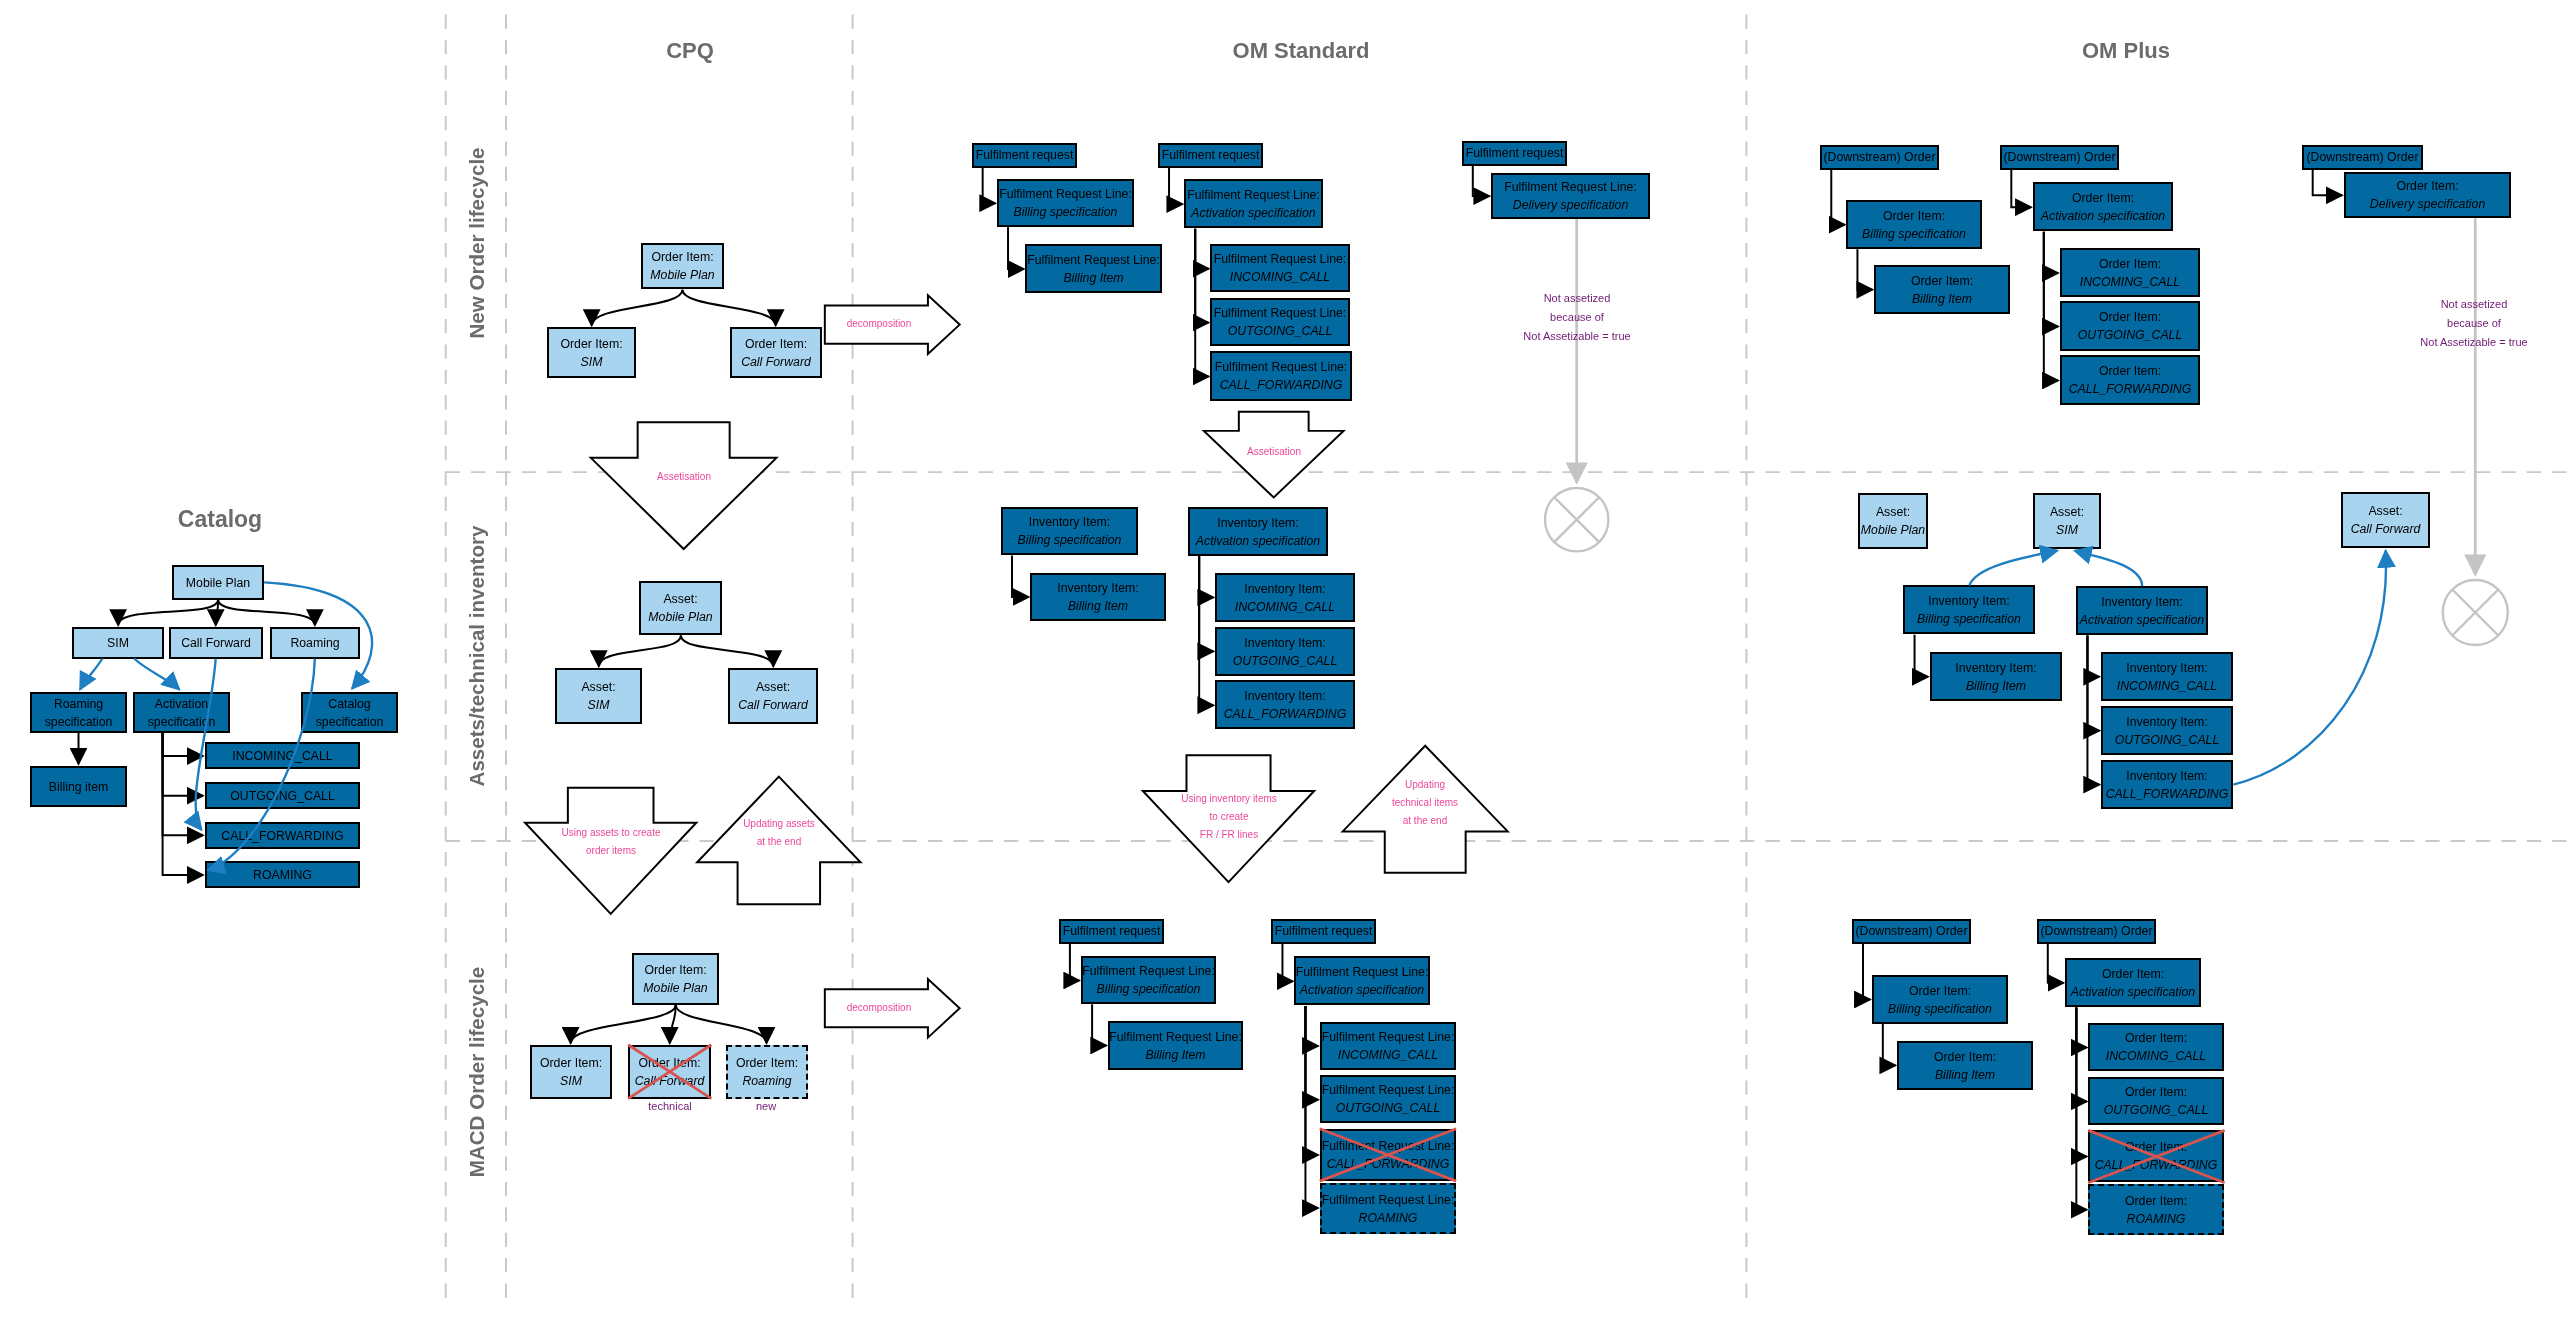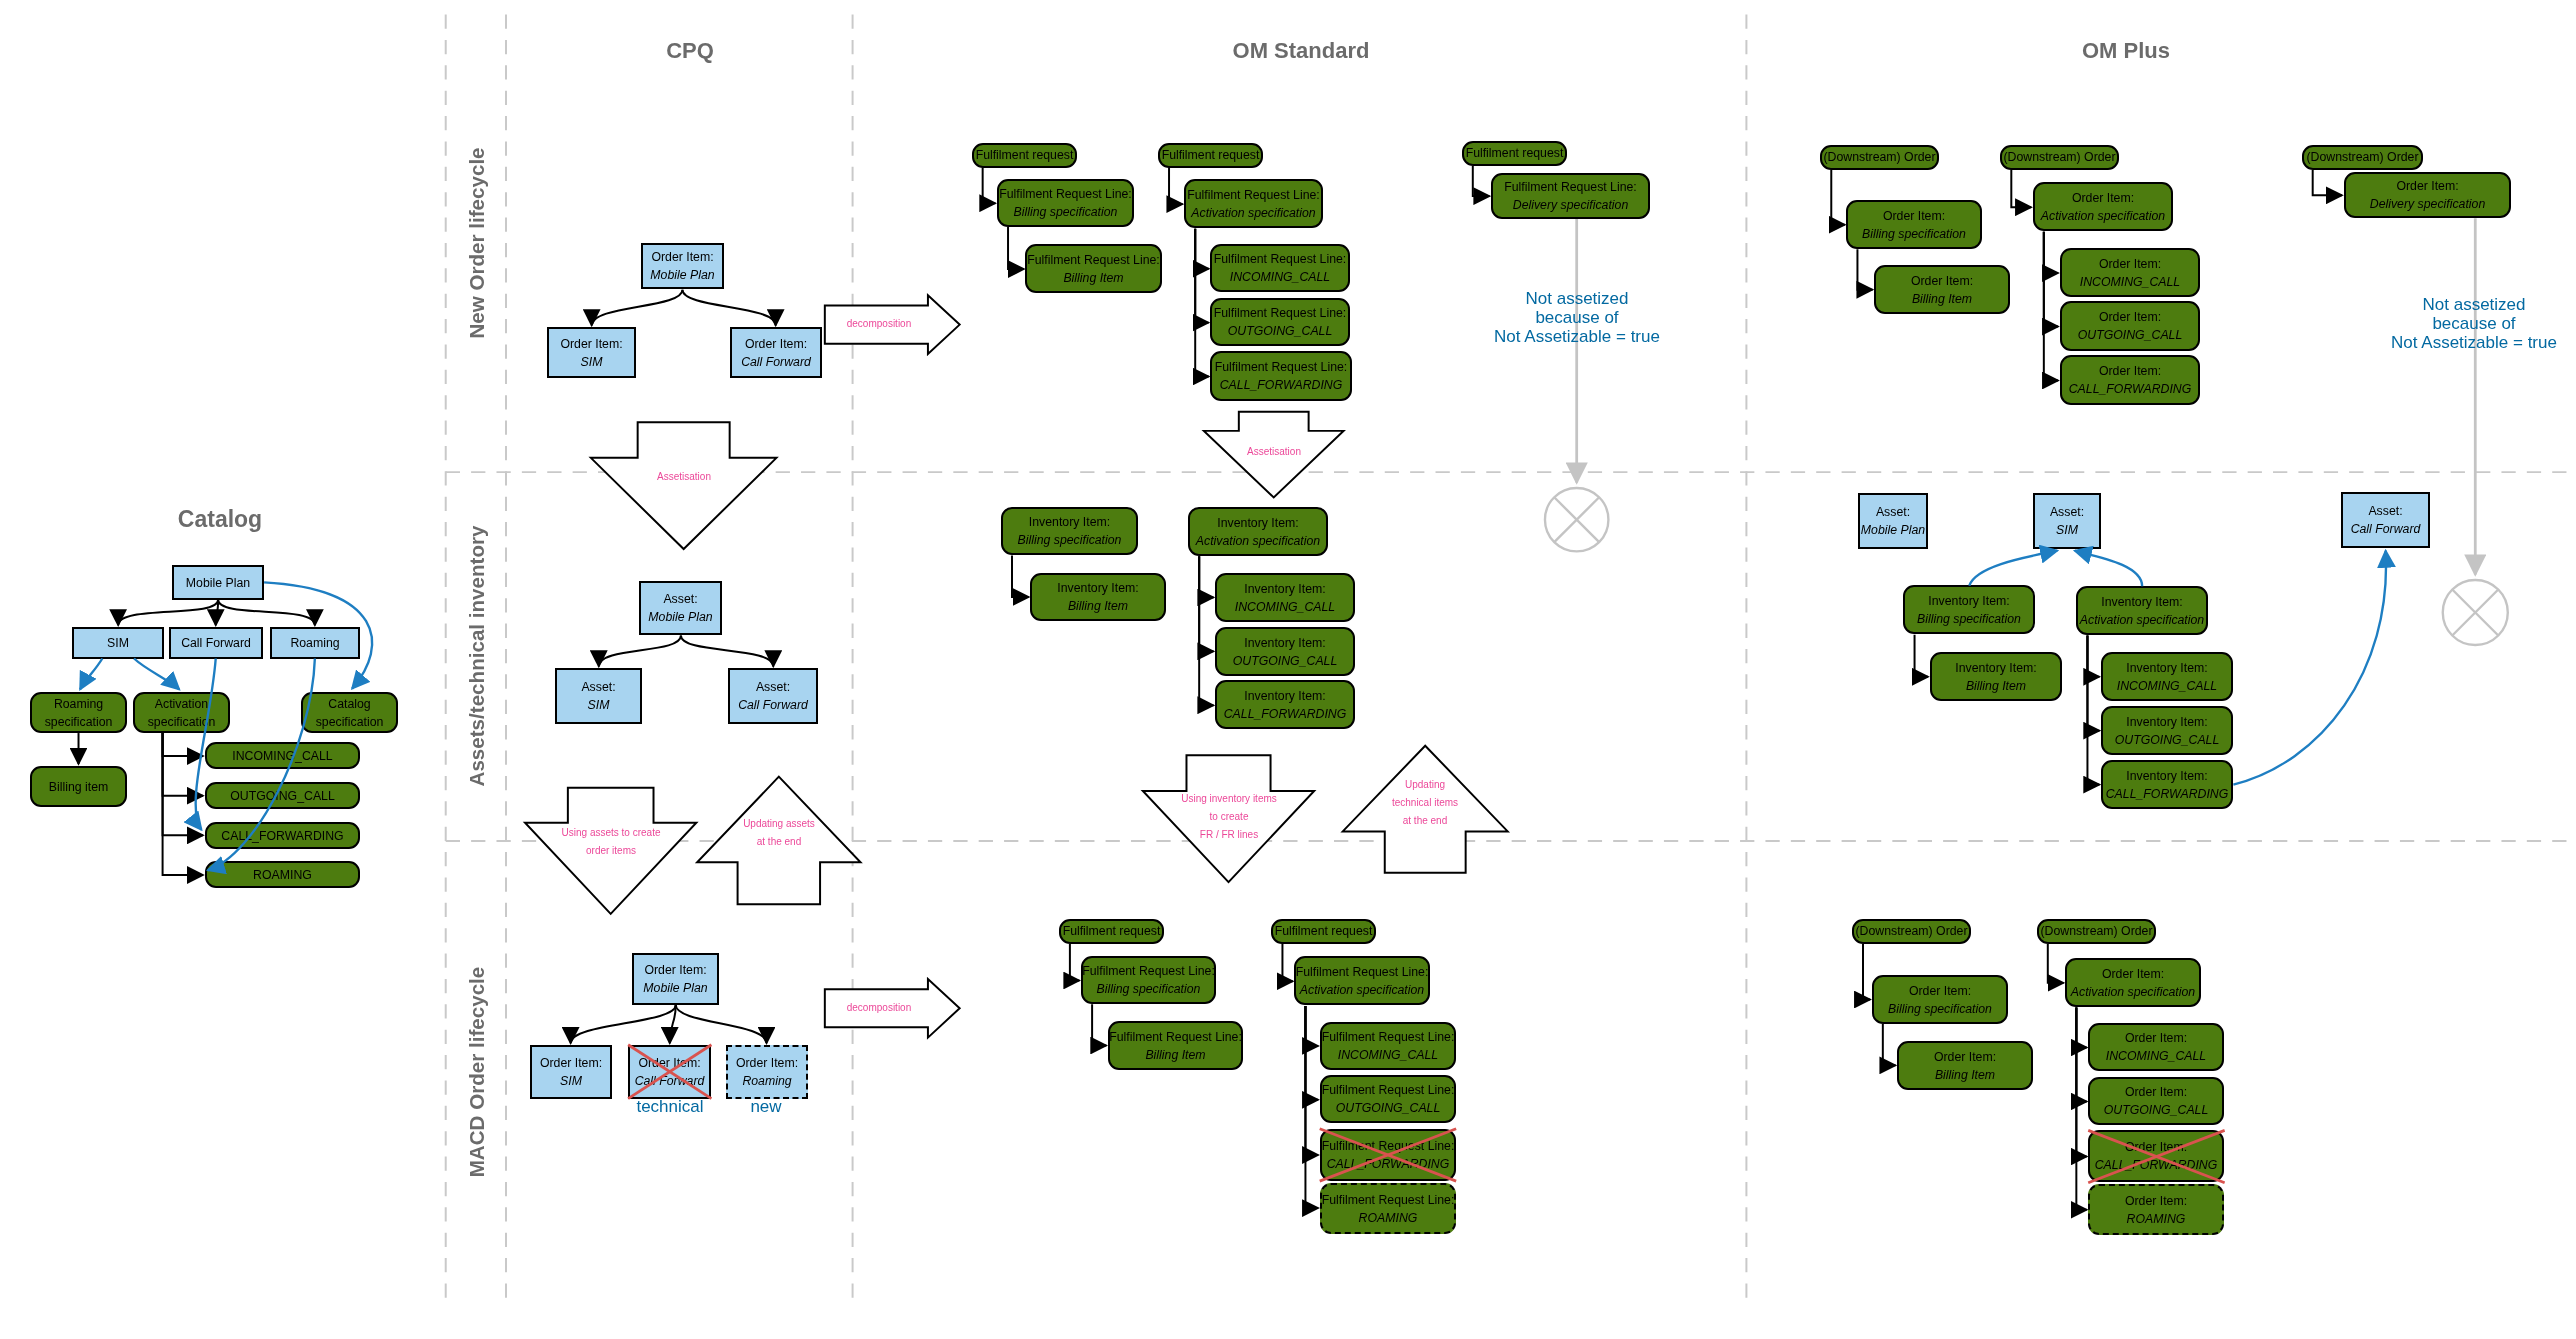--- a/index.html
+++ b/index.html
@@ -7,27 +7,27 @@
           font-family:"Liberation Sans","DejaVu Sans",sans-serif;color:#000;}
   svg.layer{position:absolute;left:0;top:0;}
   #svg-under{z-index:1;}
   #nodes{position:absolute;left:0;top:0;width:100%;height:100%;z-index:2;}
   #svg-over{z-index:3;pointer-events:none;}
   #labels{position:absolute;left:0;top:0;width:100%;height:100%;z-index:4;pointer-events:none;}
   .node{position:absolute;display:flex;flex-direction:column;align-items:center;justify-content:center;
         border:2px solid #000;box-sizing:border-box;font-size:12.3px;line-height:18px;text-align:center;}
   .node span{white-space:nowrap;}
   .node .it{font-style:italic;}
-  .green{background:#4d7c0f;border-radius:11px;}
+  .green{background:#0369a1;}
   .blue{background:#a8d4f0;}
   .dashed{border-style:dashed;}
   .colheader{position:absolute;transform:translate(-50%,-50%);font-size:22px;font-weight:bold;color:#6b6b6b;white-space:nowrap;}
   .rowlabel{position:absolute;transform:translate(-50%,-50%) rotate(-90deg);font-size:20.6px;font-weight:bold;color:#6b6b6b;white-space:nowrap;}
   .cattitle{position:absolute;transform:translate(-50%,-50%);font-size:23px;font-weight:bold;color:#6b6b6b;white-space:nowrap;}
-  .note{position:absolute;transform:translate(-50%,-50%);font-size:17px;line-height:19px;color:#0369a1;
+  .note{position:absolute;transform:translate(-50%,-50%);font-size:11px;line-height:19px;color:#701a75;
         text-align:center;white-space:pre-line;}
   .arrowlabel{position:absolute;transform:translate(-50%,-50%);font-size:10px;line-height:18px;color:#ec4899;
         text-align:center;white-space:pre-line;}
   .grid{stroke:#c9c9c9;stroke-width:2.5;stroke-dasharray:18 14;}
   .fat{fill:#ffffff;stroke:#000;stroke-width:2.5;}
   .edge{fill:none;stroke:#000;stroke-width:2.5;}
   .edge.blue-e{stroke:#1e7ec2;stroke-width:3;}
   .gray-e{fill:none;stroke:#c4c4c4;stroke-width:3.5;}
   .circ{fill:none;stroke:#c4c4c4;stroke-width:3;}
   .redx{stroke:#d9534f;stroke-width:3.5;}

